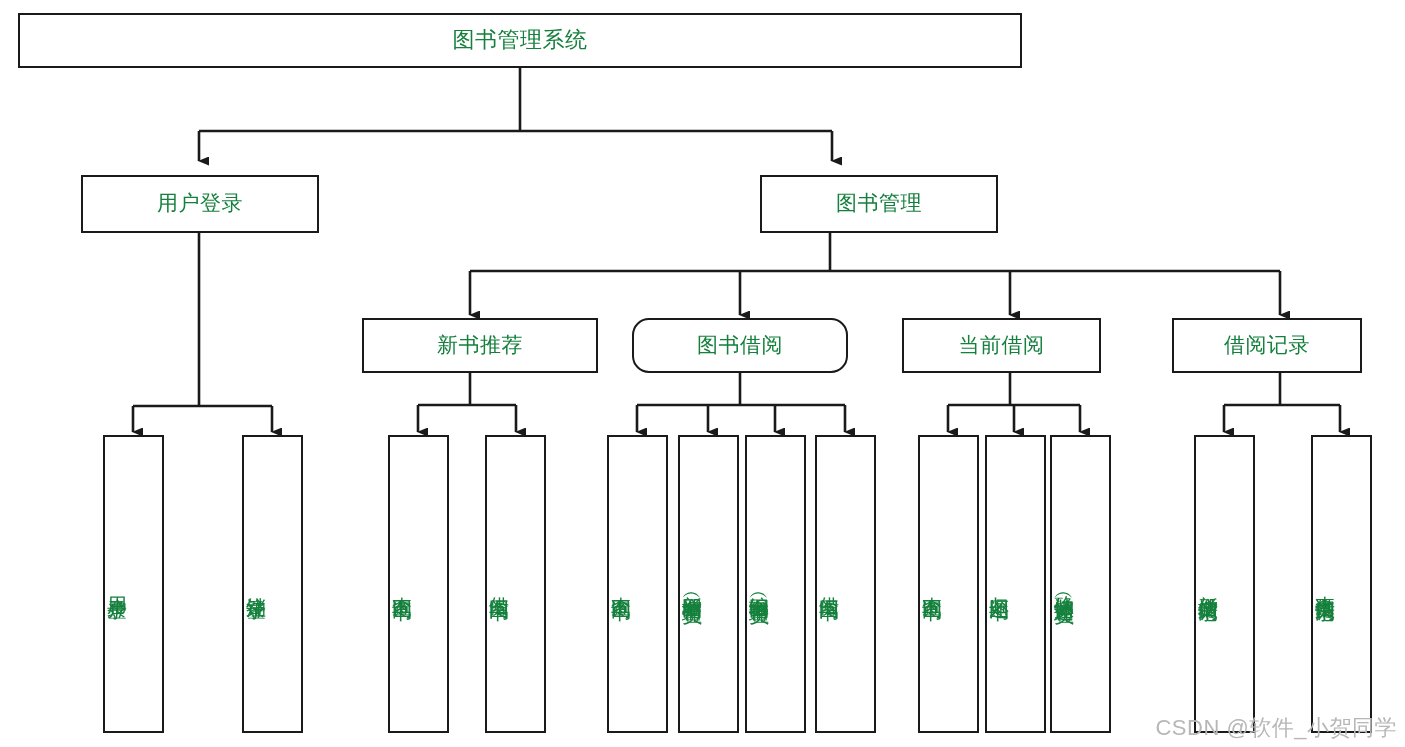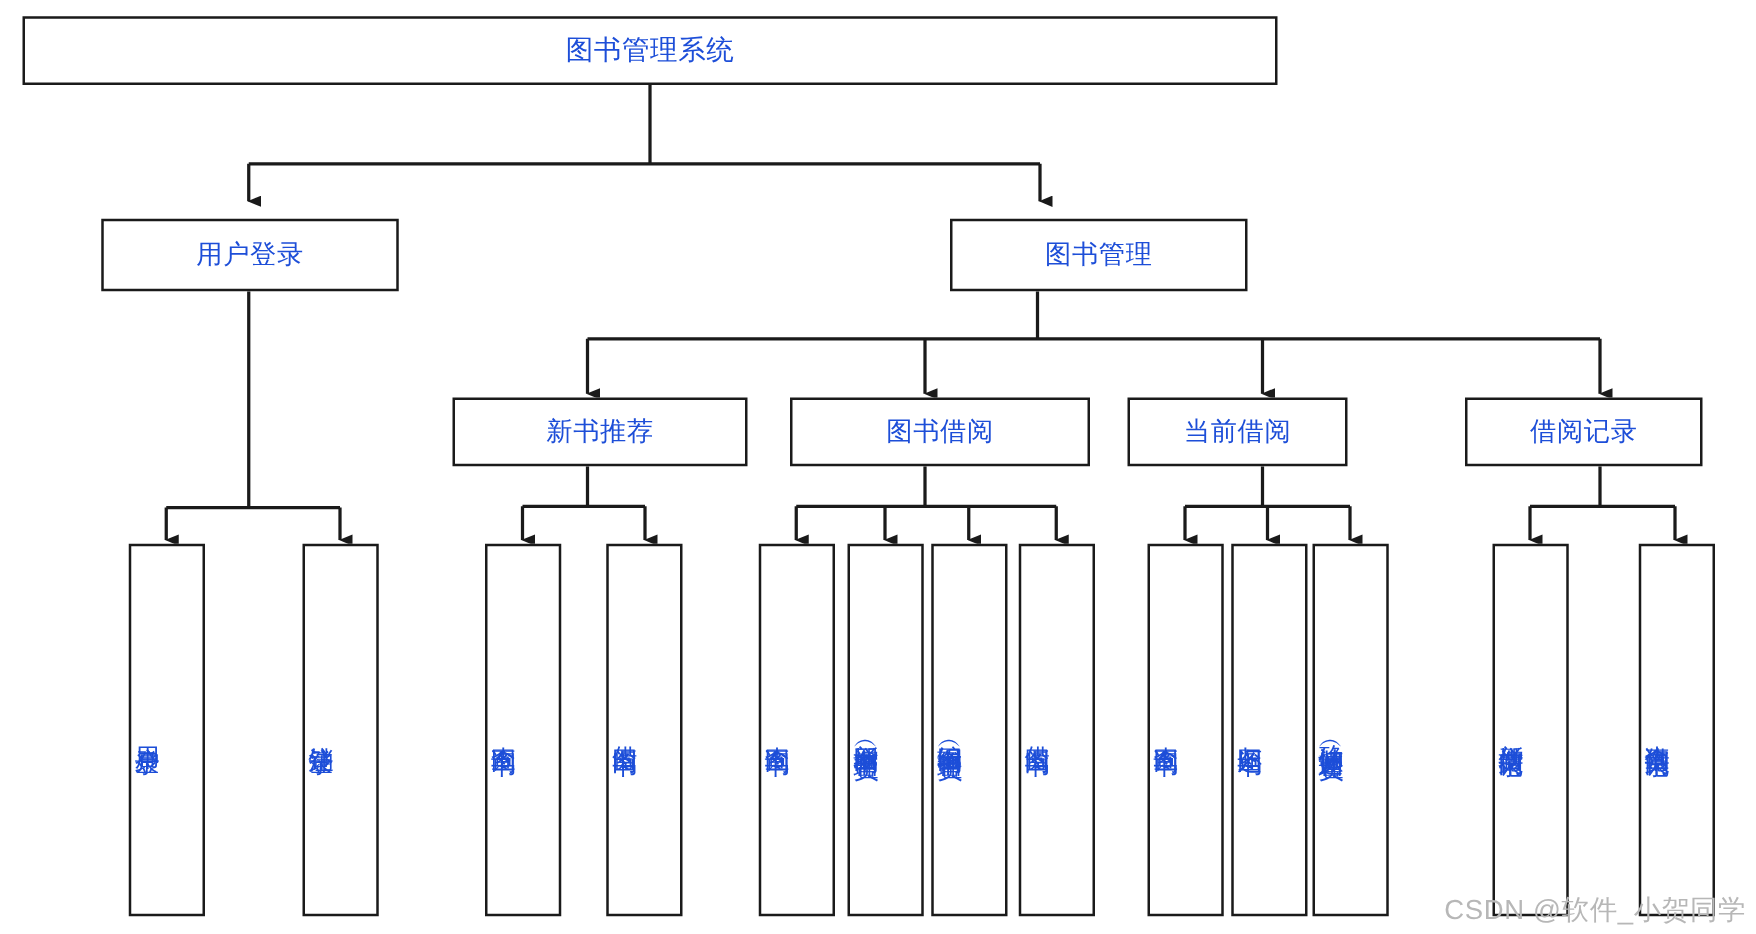--- a/index.html
+++ b/index.html
@@ -26,21 +26,21 @@
     pointer-events: none;
   }
   .node {
     position: absolute;
     box-sizing: border-box;
     border: 2px solid #1a1a1a;
     background: #ffffff;
     display: flex;
     align-items: center;
     justify-content: center;
-    color: #1d4ed8;
+    color: #15803d;
     font-family: Liberation Serif, serif;
   }
   .node.horiz .label {
     font-size: 21px;
     letter-spacing: 0.5px;
     line-height: 1.1;
     white-space: nowrap;
   }
   .node.vert {
     align-items: center;
@@ -133,25 +133,25 @@
   </div>
 
   <div class="node horiz" style="left:712px; top:175px; width:238px; height:58px;margin-left:48px;">
     <span class="label">图书管理</span>
   </div>
 
   <div class="node horiz" style="left:362px; top:318px; width:236px; height:55px;align-items:center;">
     <span class="label">新书推荐</span>
   </div>
 
-  <div class="node horiz" style="left:632px; top:318px; width:240px; height:55px;">
+  <div class="node horiz" style="left:632px; top:318px; width:216px; height:55px;border-radius:17px;">
     <span class="label">图书借阅</span>
   </div>
 
-  <div class="node horiz" style="left:902px; top:318px; width:176px; height:55px;">
+  <div class="node horiz" style="left:902px; top:318px; width:199px; height:55px;">
     <span class="label">当前借阅</span>
   </div>
 
   <div class="node horiz" style="left:1172px; top:318px; width:190px; height:55px;">
     <span class="label">借阅记录</span>
   </div>
 
   <div class="node vert center-v" style="left:103px; top:435px; width:61px; height:298px;">
     <span class="label">用户登录</span>
   </div>

